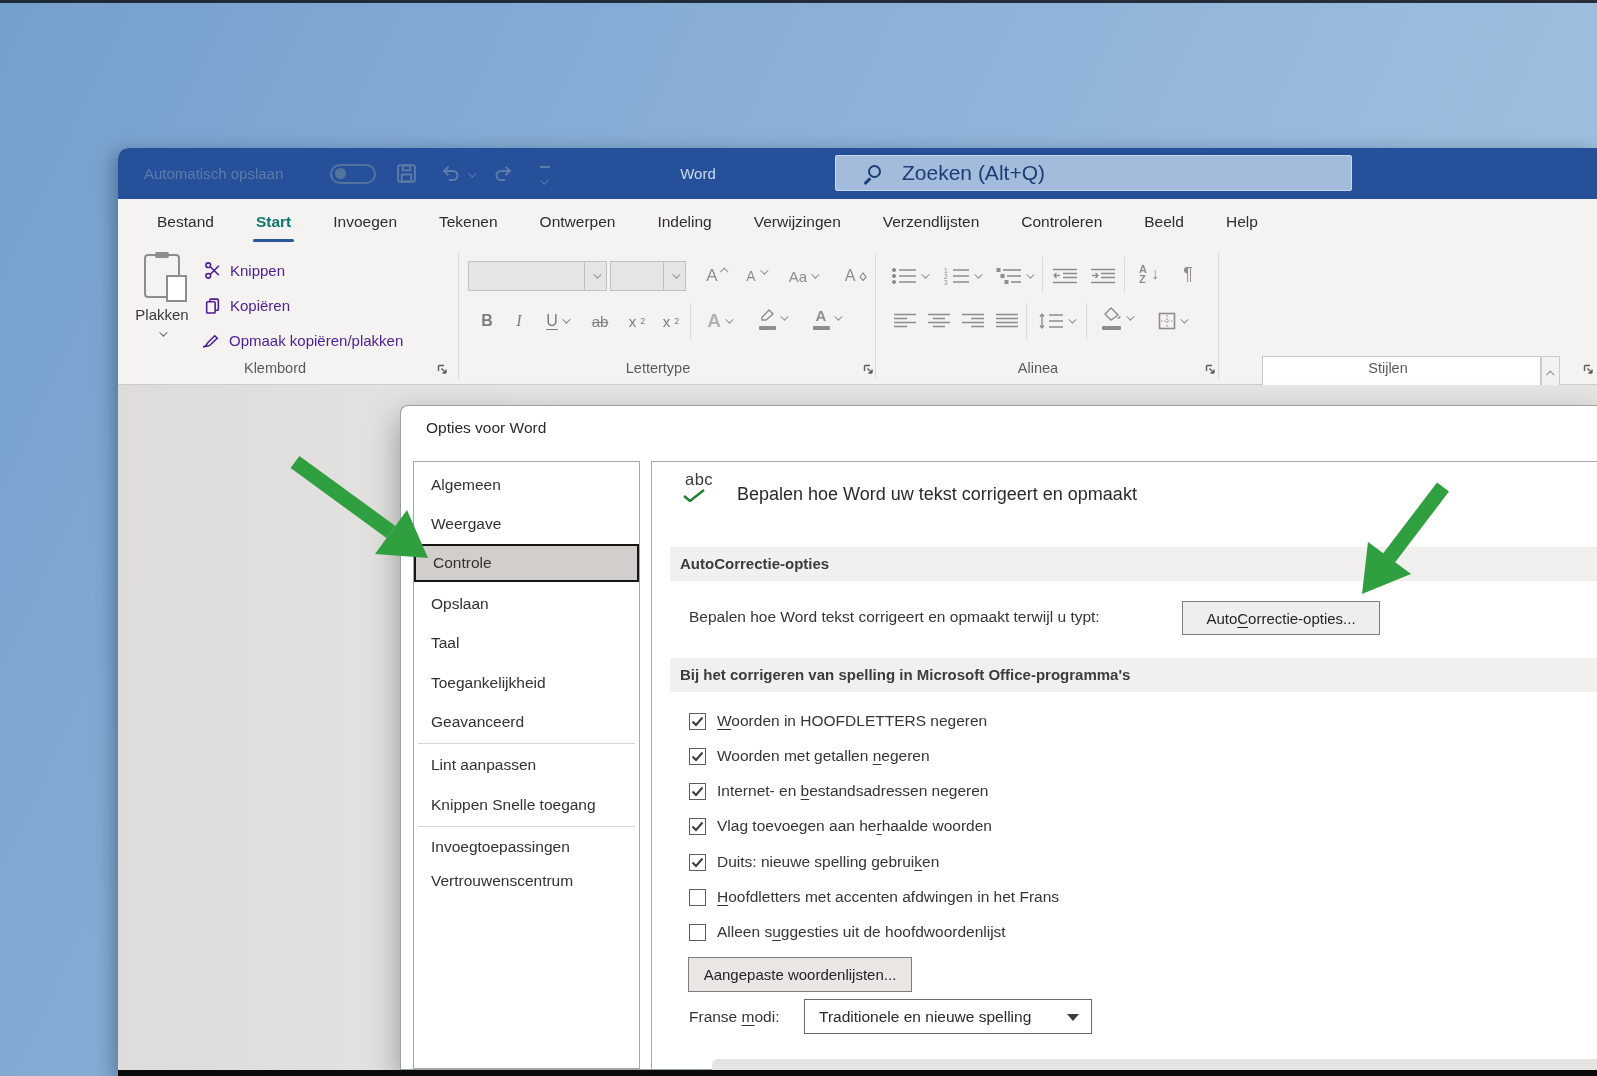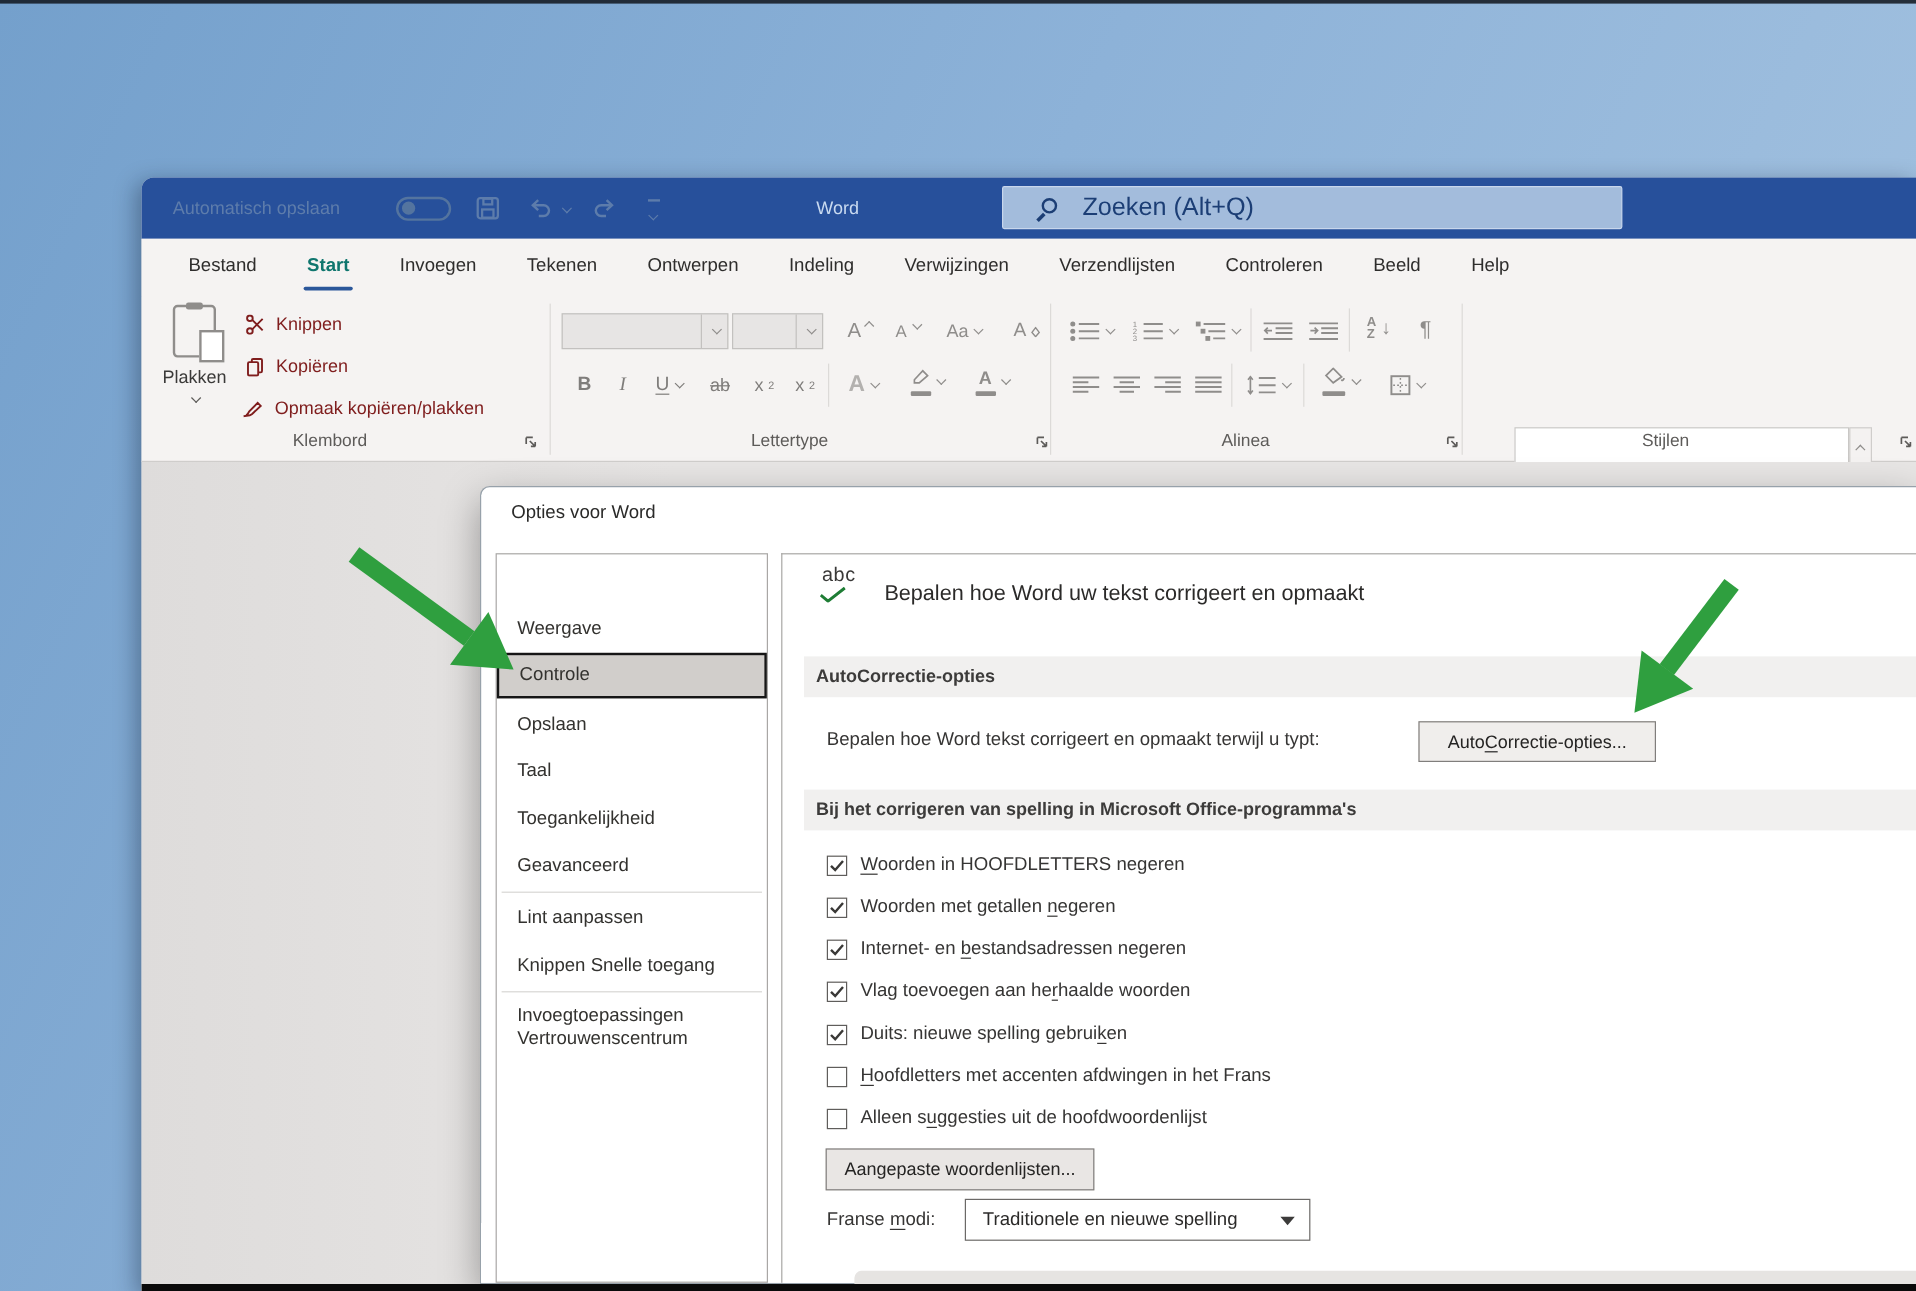--- a/index.html
+++ b/index.html
@@ -33,21 +33,21 @@
   #tabrow { left:0; top:51px; width:1479px; height:48px; background:#f5f3f2; display:flex; padding-left:18px; }
   .tab { padding:0 21px; line-height:46px; font-size:15.5px; color:#2e2d2c; position:relative; white-space:nowrap; }
   .tab.on { font-weight:600; color:#0f766e; }
   .tab.on::after { content:""; position:absolute; left:18px; right:18px; bottom:5px; height:3px; background:#2b579a; border-radius:2px; }
 
   
   #ribbon { left:0; top:99px; width:1479px; height:138px; background:#f5f3f2; border-bottom:1px solid #cfcdcb; }
   .gsep { position:absolute; top:6px; width:1px; height:126px; background:#dcdad8; }
   .glabel { position:absolute; top:113px; height:20px; font-size:14.5px; color:#5d5b59; text-align:center; }
   .launch { position:absolute; top:115px; width:13px; height:13px; color:#5d5b59; }
-  .rib-item { position:absolute; height:30px; display:flex; align-items:center; gap:9px; color:#7f1d1d; font-size:15px; white-space:nowrap; }
+  .rib-item { position:absolute; height:30px; display:flex; align-items:center; gap:9px; color:#4c1d95; font-size:15px; white-space:nowrap; }
   .rbtn { position:absolute; height:30px; display:flex; align-items:center; justify-content:center; gap:4px; color:#7f7d7b; }
   .dis { color:#8f8d8b; }
   .chev { display:inline-block; width:6px; height:6px; border-right:1.5px solid currentColor; border-bottom:1.5px solid currentColor; transform:rotate(45deg) translateY(-2px); }
   .chevup { transform:rotate(225deg) translateY(-1px); }
   .combo { position:absolute; height:30px; background:#e7e5e4; border:1px solid #c3c1bf; }
   .combo .dd { position:absolute; right:0; top:0; width:22px; height:100%; border-left:1px solid #c3c1bf; display:flex; align-items:center; justify-content:center; color:#8f8d8b; }
   .clip { position:relative; width:36px; height:44px; border:2.5px solid #8f8d8b; border-radius:4px; background:#f5f3f2; }
   .clip::before { content:""; position:absolute; top:-4px; left:50%; transform:translateX(-50%); width:14px; height:6px; background:#8f8d8b; border-radius:2px; }
   .clip .page { position:absolute; right:-9px; bottom:-6px; width:21px; height:27px; background:#fff; border:2px solid #8f8d8b; }
   .ubar { display:block; width:17px; height:4px; background:#8f8d8b; border-radius:1px; margin-top:1px; }
@@ -399,32 +399,33 @@
       </span>
     </div>
 
     <div id="docarea" class="abs"></div>
   </div>
 
   <div id="dialog" class="abs">
     <div id="dlg-title" class="abs">Opties voor Word</div>
 
     <div id="sidebox" class="abs">
+      <div class="side-item" style="top:4px">Algemeen</div>
       <div class="side-item" style="top:43px">Weergave</div>
       <div class="side-item on" style="top:82px">Controle</div>
       <div class="side-item" style="top:123px">Opslaan</div>
       <div class="side-item" style="top:162px">Taal</div>
       <div class="side-item" style="top:202px">Toegankelijkheid</div>
       <div class="side-item" style="top:241px">Geavanceerd</div>
       <div class="side-div" style="top:281px"></div>
       <div class="side-item" style="top:284px">Lint aanpassen</div>
       <div class="side-item" style="top:324px">Knippen Snelle toegang</div>
       <div class="side-div" style="top:364px"></div>
       <div class="side-item" style="top:366px">Invoegtoepassingen</div>
-      <div class="side-item" style="top:385px">Vertrouwenscentrum</div>
+      <div class="side-item" style="top:400px">Vertrouwenscentrum</div>
     </div>
 
     <div id="contentbox" class="abs">
       <div class="abs" style="left:33px;top:8px">
         <span class="abc">abc</span>
         <svg width="24" height="13" viewBox="0 0 24 13" fill="none" stroke="#1f7d35" stroke-width="2.4" style="display:block;margin-left:-3px">
           <path d="M2 7 L8 12 L22 1"></path>
         </svg>
       </div>
       <div id="heading" class="abs" style="left:85px;top:22px">Bepalen hoe Word uw tekst corrigeert en opmaakt</div>

